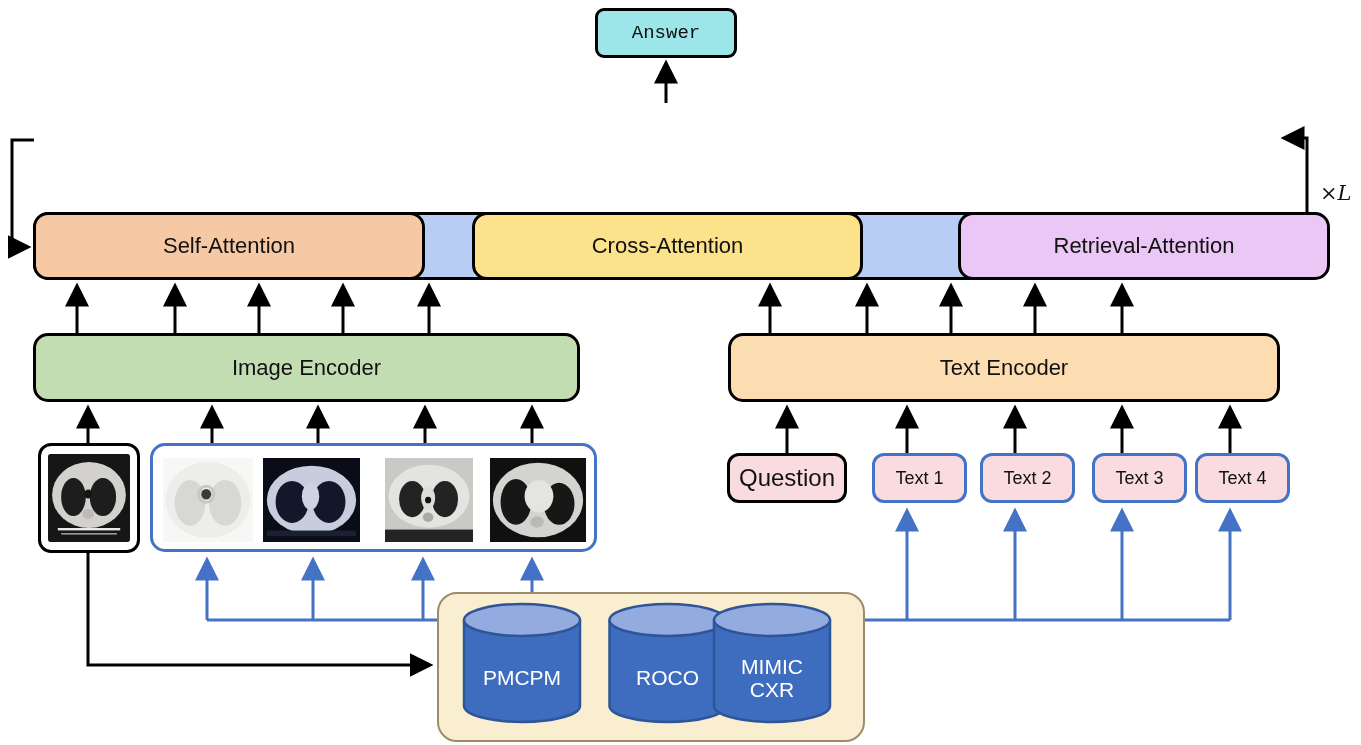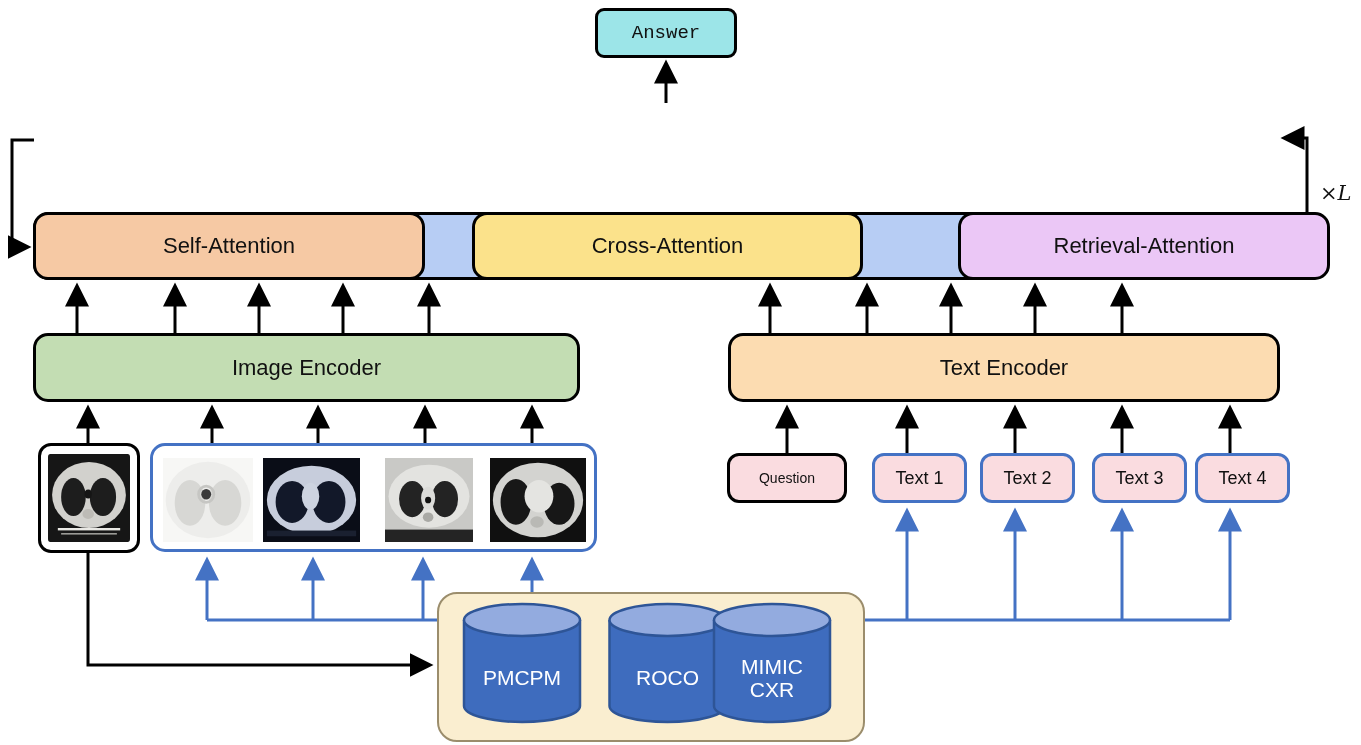--- a/index.html
+++ b/index.html
@@ -15,21 +15,21 @@
   #cross-box{left:472px;top:212px;width:391px;height:68px;background:var(--cross_attn);border-width:3.5px;}
   #retr-box{left:958px;top:212px;width:372px;height:68px;background:var(--retrieval_attn);border-width:3.5px;}
   #imgenc-box{left:33px;top:333px;width:547px;height:69px;background:var(--image_encoder);border-width:3.5px;}
   #txtenc-box{left:728px;top:333px;width:552px;height:69px;background:var(--text_encoder);border-width:3.5px;}
   #query-frame{left:38px;top:443px;width:102px;height:110px;background:#fff;border-width:3.5px;border-radius:13px;padding:0;}
   #retrieved-group{left:150px;top:443px;width:447px;height:109px;background:#fff;
        border:3.5px solid var(--blue);border-radius:15px;}
   .ct{position:absolute;top:12px;height:84px;}
   .ct svg{display:block;width:100%;height:100%;}
   #query-frame .ct{position:static;width:82px;height:88px;margin:auto;}
-  #question-box{left:727px;top:453px;width:120px;height:50px;background:var(--pink);font-size:14px;border-radius:12px;}
+  #question-box{left:727px;top:453px;width:120px;height:50px;background:var(--pink);font-size:24px;border-radius:12px;}
   .text-box{top:453px;width:95px;height:50px;background:var(--pink);font-size:18px;border-radius:12px;
        border:3px solid var(--blue);margin-left:12px;}
   #db-container{left:437px;top:592px;width:428px;height:150px;background:var(--db_bg);
        border:2px solid var(--db_border);border-radius:20px;}
   .cyl{position:absolute;top:600px;width:120px;height:126px;}
   .cyl svg{position:absolute;left:0;top:0;width:100%;height:100%;}
   .cyl-label{position:absolute;left:0;top:38px;width:100%;height:80px;display:flex;align-items:center;
        justify-content:center;color:#fff;font-size:21px;line-height:1.1;text-align:center;}
   #loop-label{position:absolute;left:1320px;top:181px;width:44px;font-size:21px;
        font-family:"DejaVu Serif", serif;font-style:italic;color:#111;}

